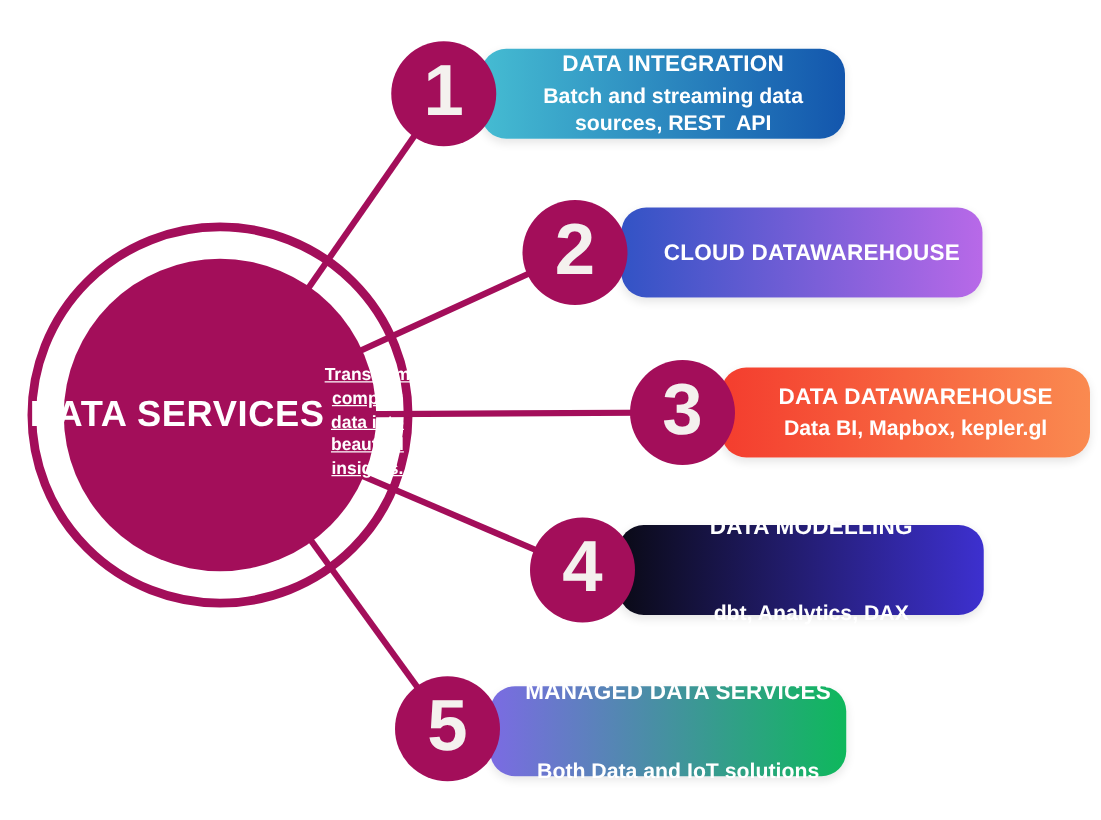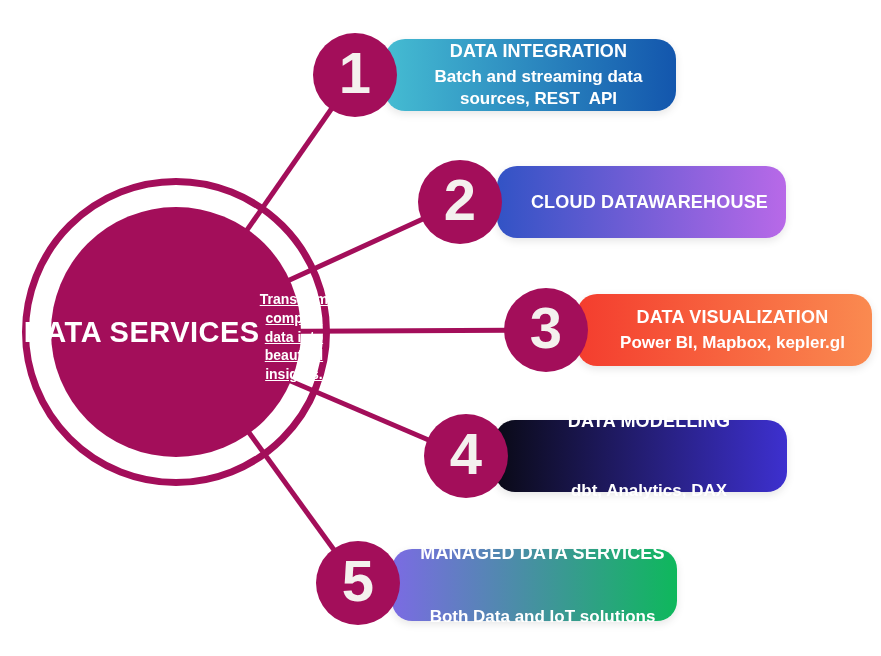--- a/index.html
+++ b/index.html
@@ -113,22 +113,22 @@
   </div>
 
   <div class="bar bar2" style="background: linear-gradient(90deg, rgb(50, 83, 197), rgb(184, 105, 232));">
     <div class="bar-title">CLOUD DATAWAREHOUSE</div>
   </div>
   <div class="node node2">
     <span>2</span>
   </div>
 
   <div class="bar bar3" style="background: linear-gradient(90deg, rgb(244, 61, 46), rgb(250, 138, 80));">
-    <div class="bar-title">DATA VISUALIZATION</div>
-    <div class="bar-subtitle">Power BI, Mapbox, kepler.gl</div>
+    <div class="bar-title">DATA DATAWAREHOUSE</div>
+    <div class="bar-subtitle">Data BI, Mapbox, kepler.gl</div>
   </div>
   <div class="node node3">
     <span>3</span>
   </div>
 
   <div class="bar bar4" style="background: linear-gradient(90deg, rgb(10, 10, 22), rgb(61, 48, 207)); gap: 44px;">
     <div class="bar-title">DATA MODELLING</div>
     <div class="bar-subtitle">dbt, Analytics, DAX</div>
   </div>
   <div class="node node4">

